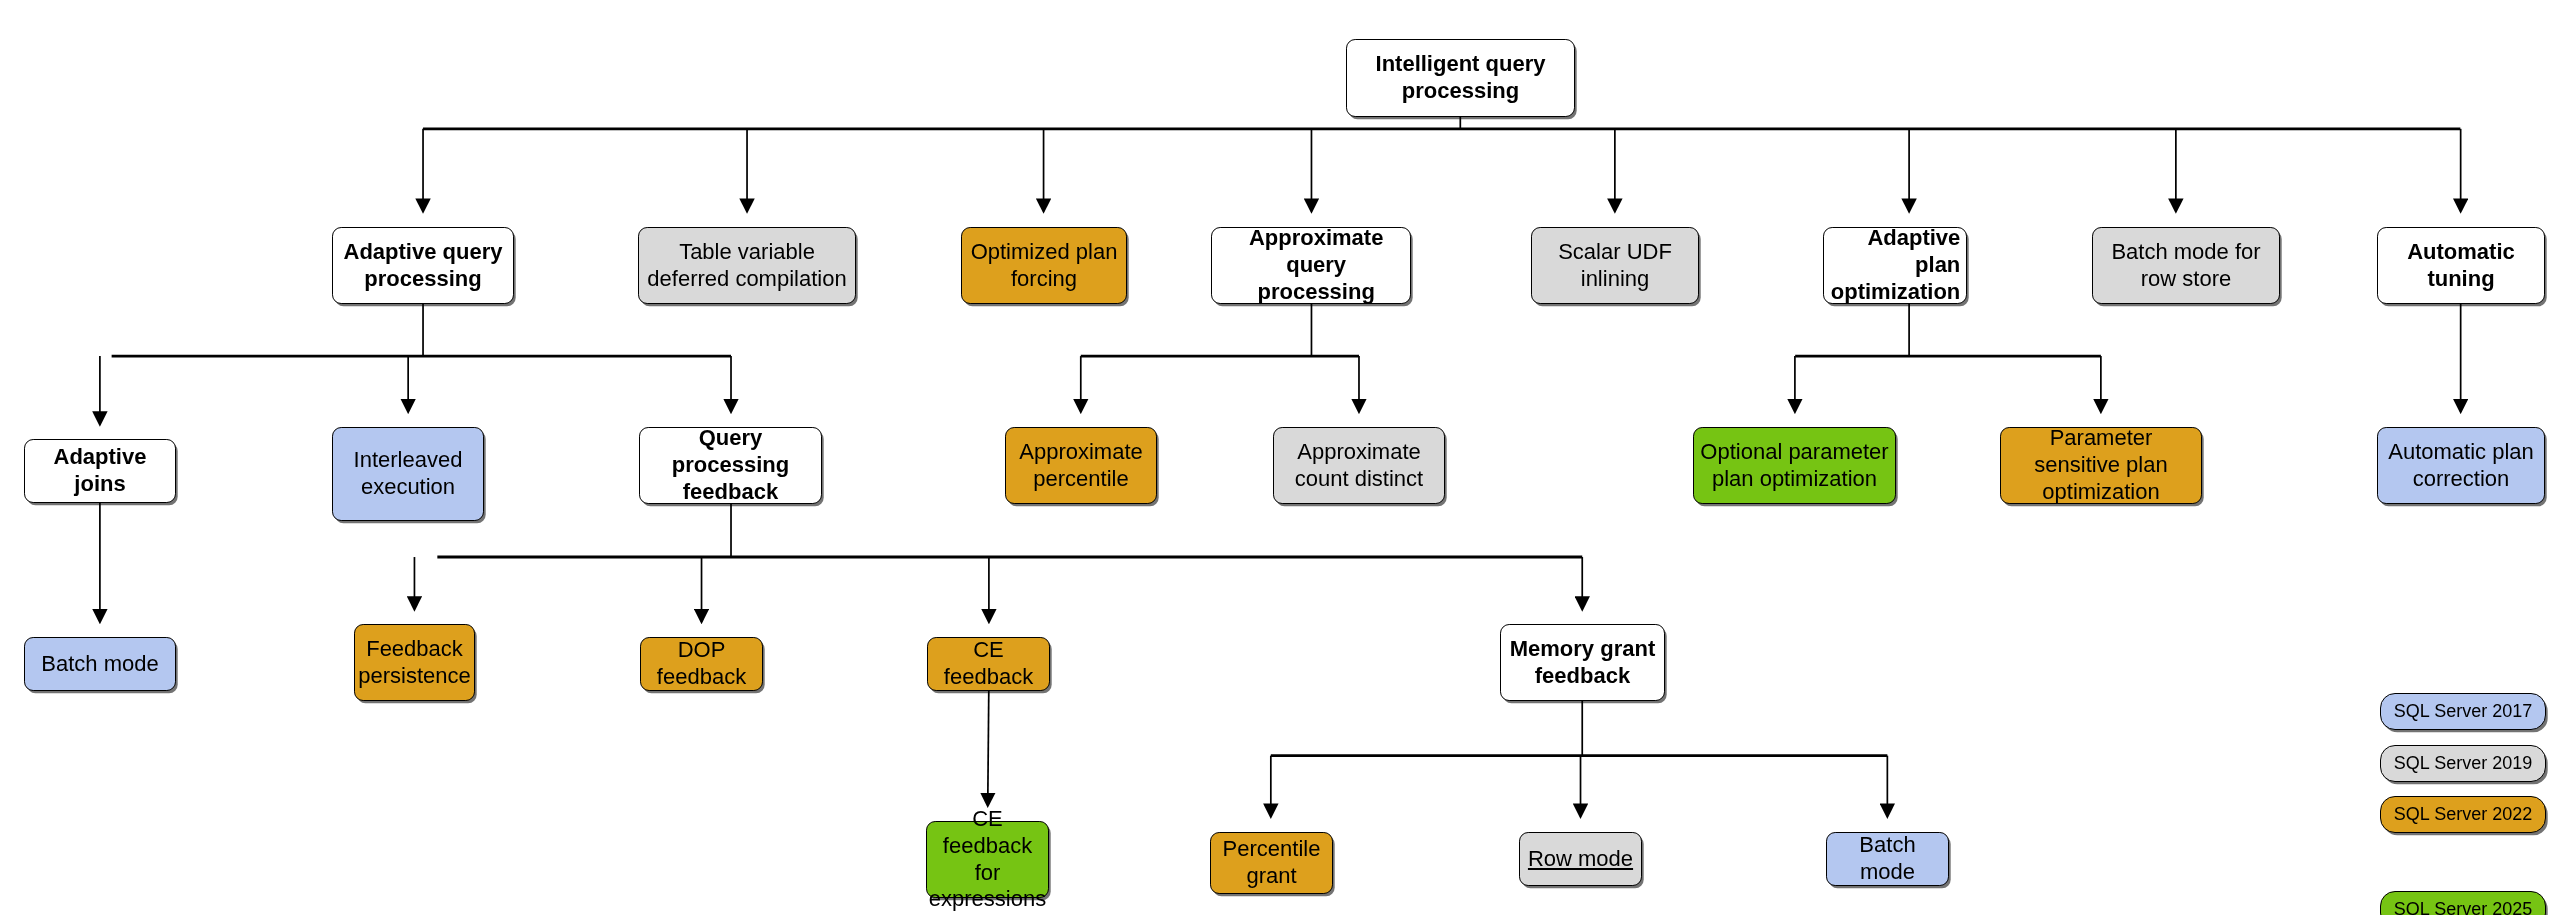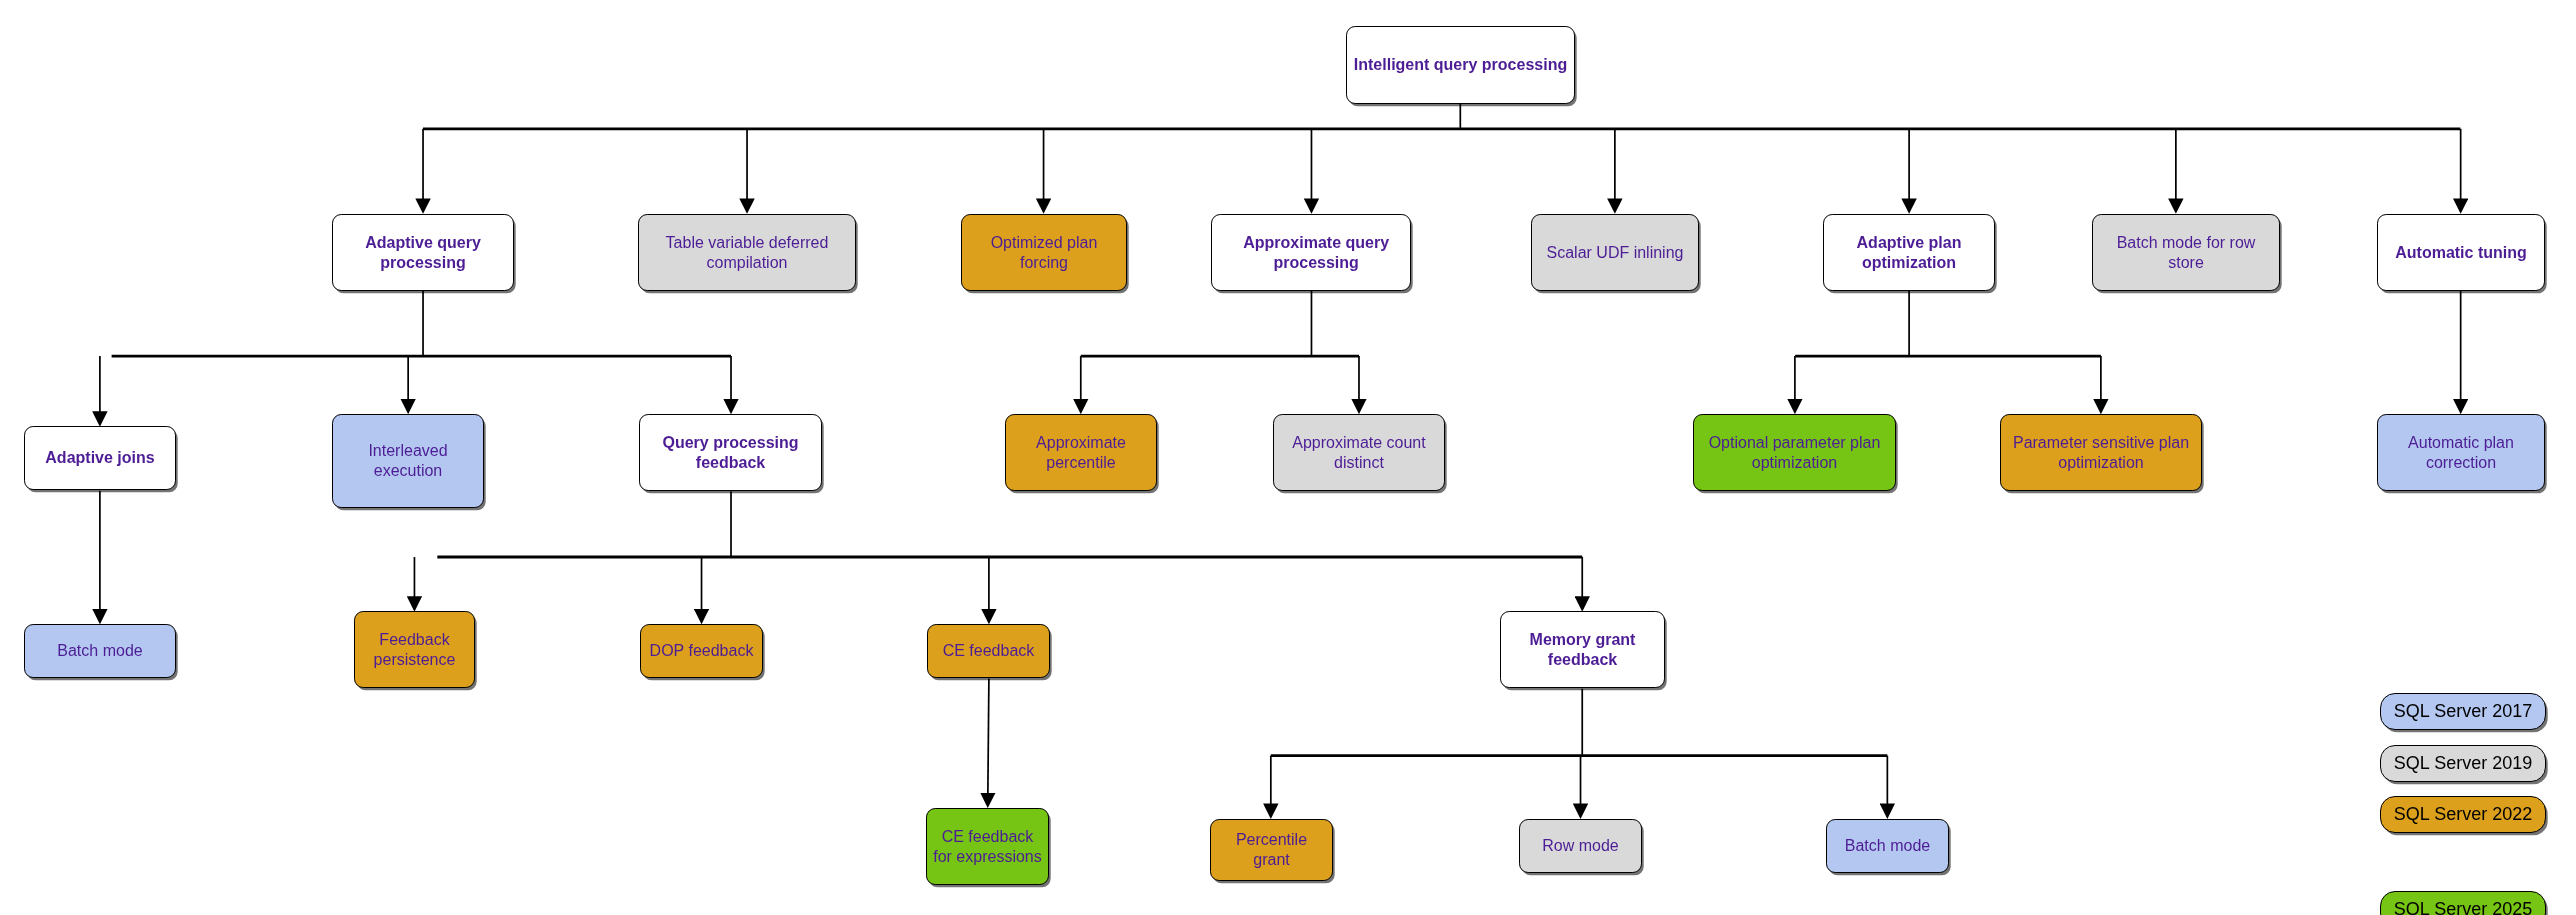--- a/index.html
+++ b/index.html
@@ -26,24 +26,25 @@
   .node {
     position: absolute;
     box-sizing: border-box;
     border: 1.7px solid #000000;
     border-radius: 9.2px;
     display: flex;
     align-items: center;
     justify-content: center;
     text-align: center;
     line-height: 1.22;
-    color: #4c1d95;
-    font-size: 16px;
+    color: #000000;
+    font-size: 22px;
     padding: 2.3px 5.7px;
     box-shadow: 2.3px 2.9px 0 -0.6px rgba(0,0,0,0.55);
+    margin-top: 13px;
   }
   .node.white  { background: #ffffff; font-weight: bold; }
   .node.gray   { background: #d9d9d9; font-weight: normal; }
   .node.orange { background: #dda01d; font-weight: normal; }
   .node.blue   { background: #b4c7f0; font-weight: normal; }
   .node.green  { background: #76c413; font-weight: normal; }
   .legend-item {
     position: absolute;
     box-sizing: border-box;
     border: 1.7px solid #000000;
@@ -122,21 +123,21 @@
       </div>
       <div class="node orange" style="left: 961px; top: 214px; width: 166px; height: 77px;">
         <span>Optimized plan forcing</span>
       </div>
       <div class="node white" style="left: 1211px; top: 214px; width: 200px; height: 77px; padding-left: 16px;">
         <span>Approximate query processing</span>
       </div>
       <div class="node gray" style="left: 1531px; top: 214px; width: 168px; height: 77px;">
         <span>Scalar UDF inlining</span>
       </div>
-      <div class="node white" style="left: 1823px; top: 214px; width: 172px; height: 77px;">
+      <div class="node white" style="left: 1823px; top: 214px; width: 144px; height: 77px; text-align: right;">
         <span>Adaptive plan optimization</span>
       </div>
       <div class="node gray" style="left: 2092px; top: 214px; width: 188px; height: 77px;">
         <span>Batch mode for row store</span>
       </div>
       <div class="node white" style="left: 2377px; top: 214px; width: 168px; height: 77px;">
         <span>Automatic tuning</span>
       </div>
       <div class="node white" style="left: 24px; top: 426px; width: 152px; height: 64px;">
         <span>Adaptive joins</span>
@@ -176,21 +177,21 @@
       </div>
       <div class="node white" style="left: 1500px; top: 611px; width: 165px; height: 77px;">
         <span>Memory grant feedback</span>
       </div>
       <div class="node green" style="left: 926px; top: 808px; width: 123px; height: 77px;">
         <span>CE feedback for expressions</span>
       </div>
       <div class="node orange" style="left: 1210px; top: 819px; width: 123px; height: 62px;">
         <span>Percentile grant</span>
       </div>
-      <div class="node gray" style="left: 1519px; top: 819px; width: 123px; height: 54px;">
+      <div class="node gray" style="left: 1519px; top: 819px; width: 123px; height: 54px; text-decoration: underline;">
         <span>Row mode</span>
       </div>
       <div class="node blue" style="left: 1826px; top: 819px; width: 123px; height: 54px;">
         <span>Batch mode</span>
       </div>
     </div>
   <div id="legend-layer">
       <div class="legend-item blue" style="left: 2380px; top: 693px; width: 166px; height: 37px;">
         <span>SQL Server 2017</span>
       </div>

